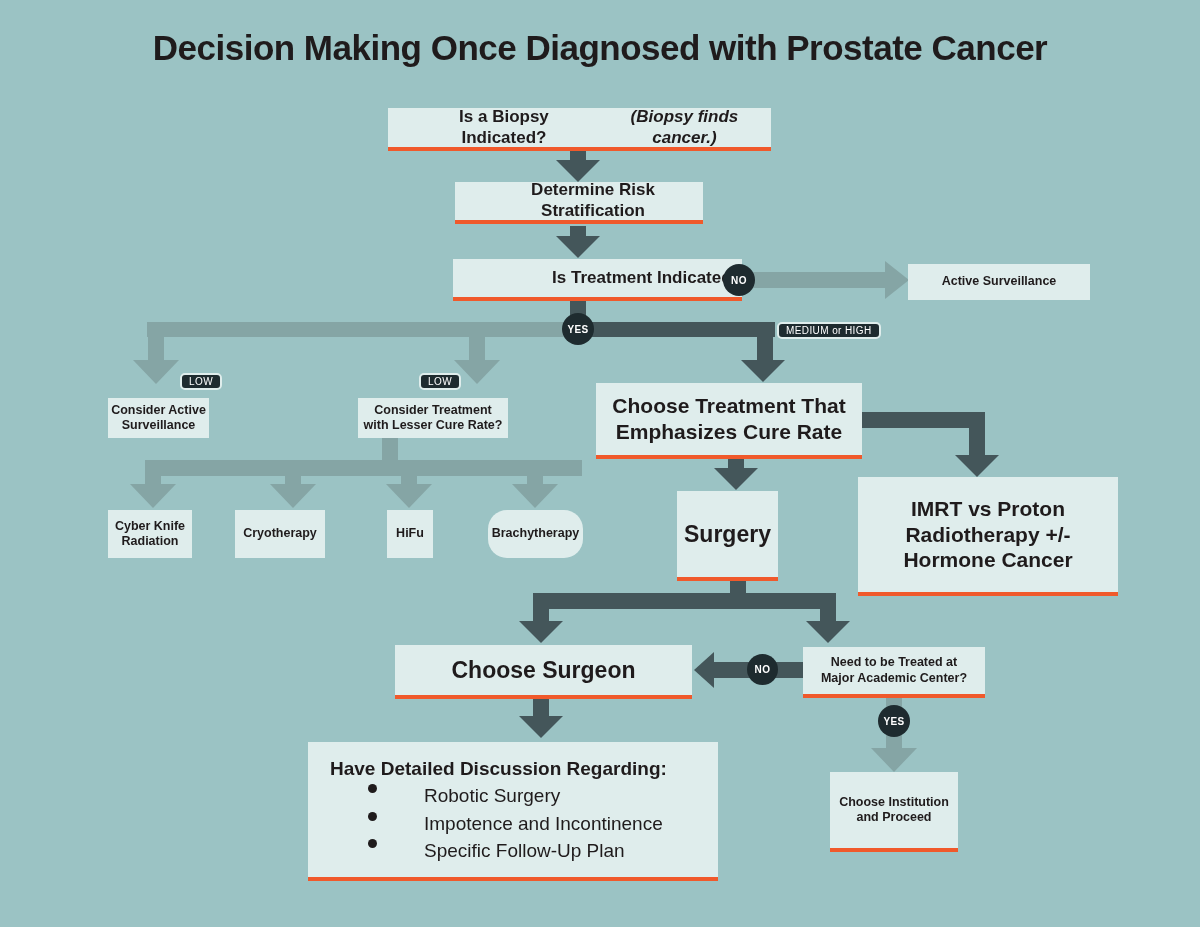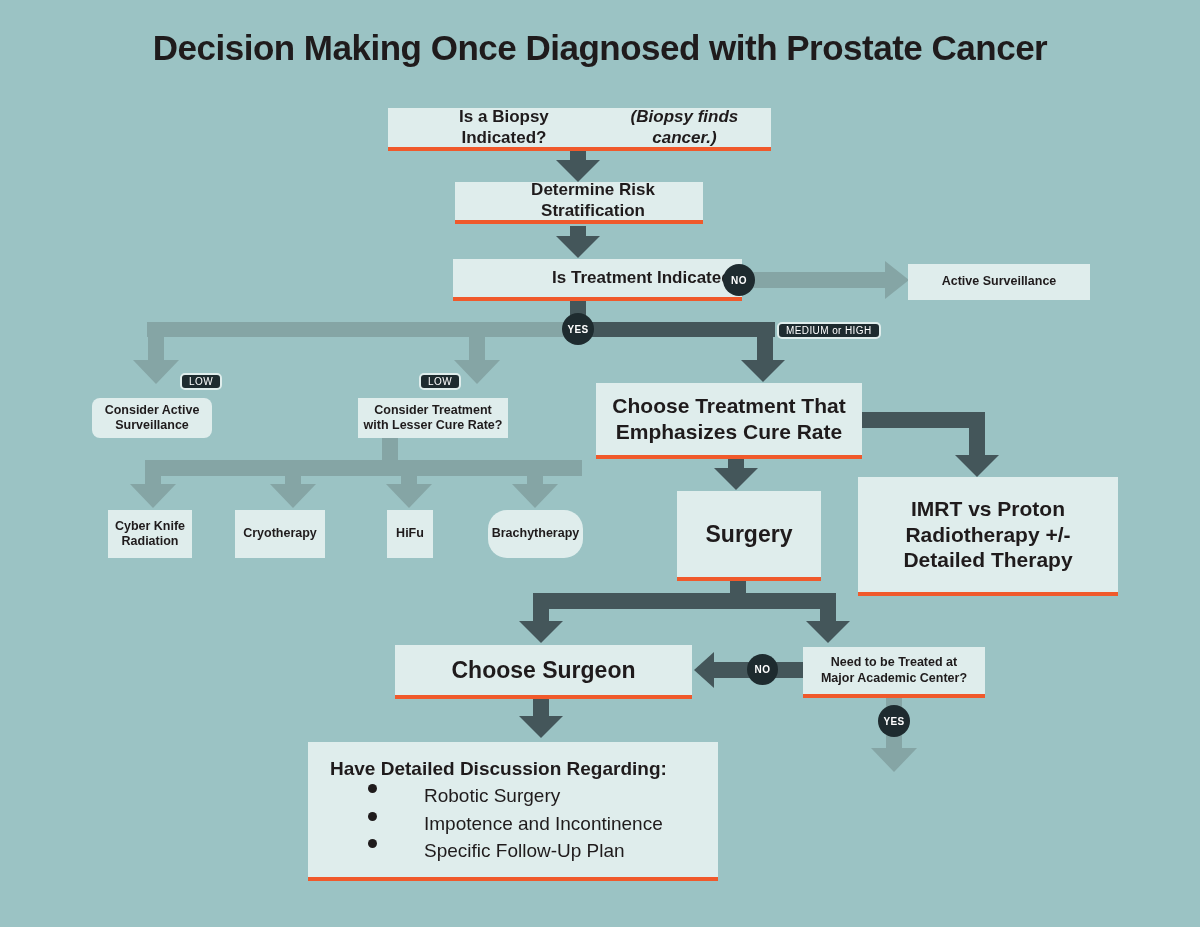--- a/index.html
+++ b/index.html
@@ -140,21 +140,21 @@
   </div>
 
   <div class="node accent fs-m" style="left:453px;top:259px;width:289px;height:42px;align-items:flex-end;">
     <span>Is Treatment Indicated?</span>
   </div>
 
   <div class="node fs-s" style="left:908px;top:264px;width:182px;height:36px;">
     <span>Active Surveillance</span>
   </div>
 
-  <div class="node fs-s" style="left:92px;top:398px;width:120px;height:40px;border-radius:8px;">
+  <div class="node fs-s" style="left:108px;top:398px;width:101px;height:40px;">
     <span class="ln">Consider Active</span>
     <span class="ln">Surveillance</span>
   </div>
 
   <div class="node fs-s" style="left:358px;top:398px;width:150px;height:40px;">
     <span class="ln">Consider Treatment</span>
     <span class="ln">with Lesser Cure Rate?</span>
   </div>
 
   <div class="node accent fs-l" style="left:596px;top:383px;width:266px;height:76px;">
@@ -172,28 +172,28 @@
   </div>
 
   <div class="node fs-s" style="left:387px;top:510px;width:46px;height:48px;">
     <span>HiFu</span>
   </div>
 
   <div class="node fs-s" style="left:488px;top:510px;width:95px;height:48px;border-radius:19px;">
     <span>Brachytherapy</span>
   </div>
 
-  <div class="node accent fs-xl" style="left:677px;top:491px;width:144px;height:90px;">
+  <div class="node accent fs-xl" style="left:677px;top:491px;width:101px;height:90px;">
     <span>Surgery</span>
   </div>
 
   <div class="node accent fs-l" style="left:858px;top:477px;width:260px;height:119px;">
     <span class="ln">IMRT vs Proton</span>
     <span class="ln">Radiotherapy +/-</span>
-    <span class="ln">Detailed Therapy</span>
+    <span class="ln">Hormone Cancer</span>
   </div>
 
   <div class="node accent fs-xl" style="left:395px;top:645px;width:297px;height:54px;">
     <span>Choose Surgeon</span>
   </div>
 
   <div class="node accent fs-s" style="left:803px;top:647px;width:182px;height:51px;">
     <span class="ln">Need to be Treated at</span>
     <span class="ln">Major Academic Center?</span>
   </div>
@@ -213,14 +213,18 @@
       <span>Impotence and Incontinence</span>
     </div>
     <div class="brow">
       <span class="dot">
           <i></i>
         </span>
       <span>Specific Follow-Up Plan</span>
     </div>
   </div>
 
+  <div class="node accent fs-s" style="left:830px;top:772px;width:128px;height:80px;">
+    <span class="ln">Choose Institution</span>
+    <span class="ln">and Proceed</span>
+  </div>
 
 </div>
 
 </body></html>

